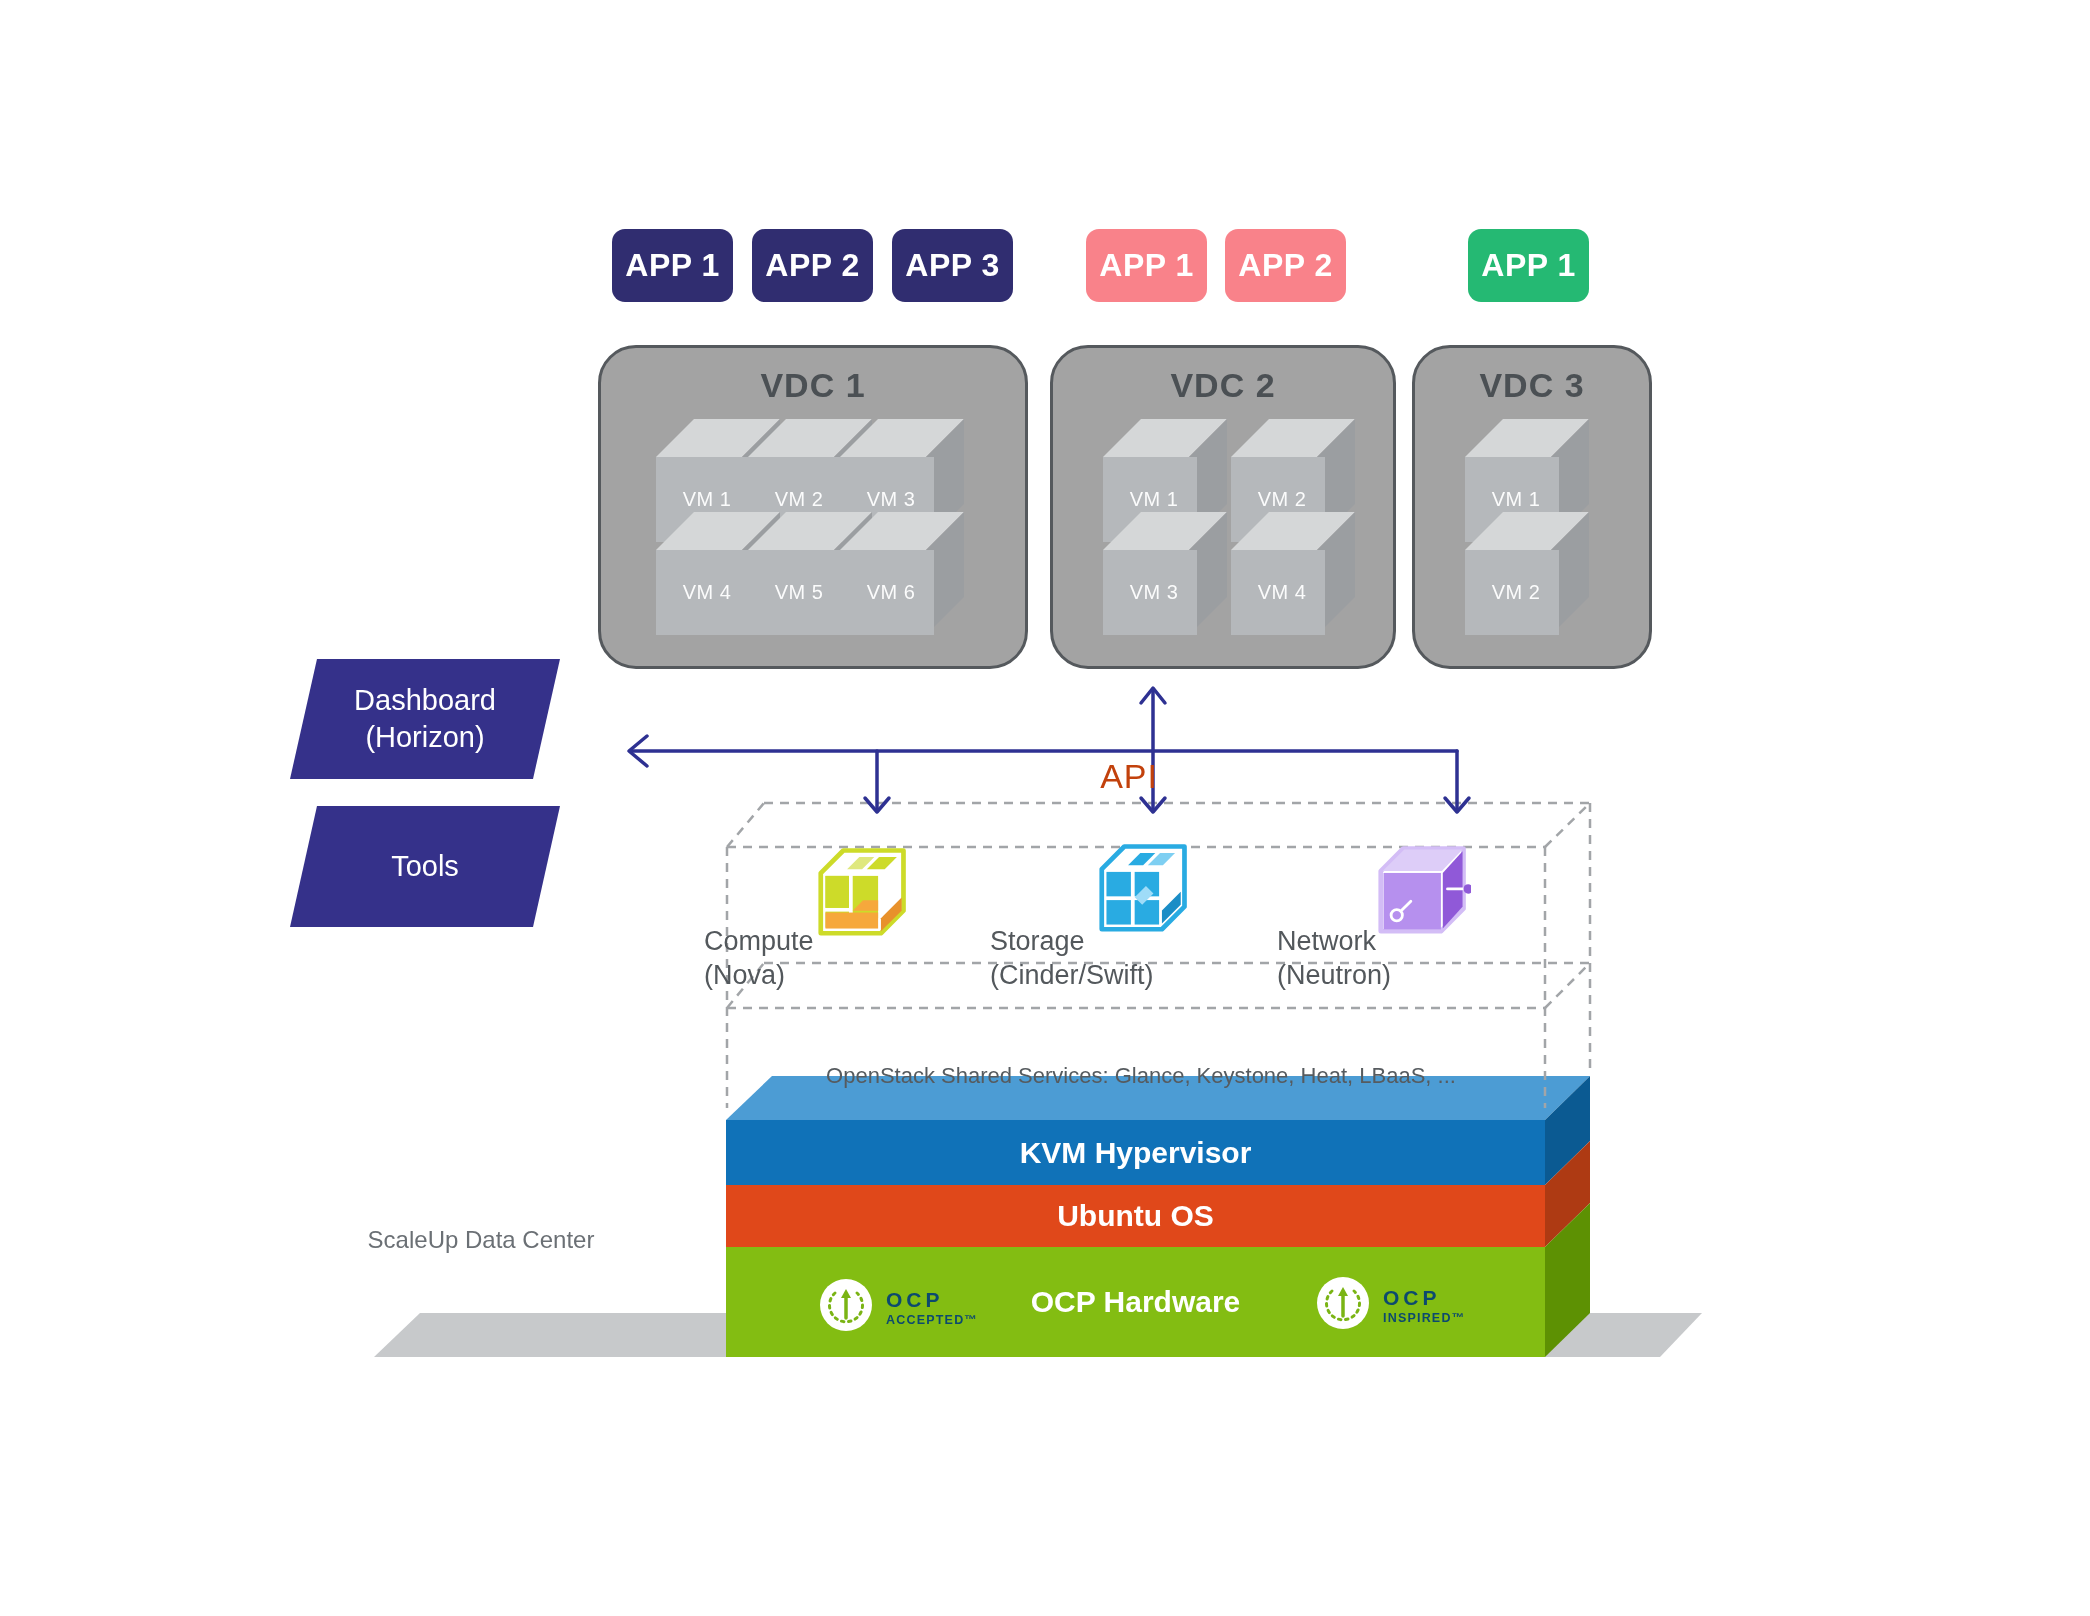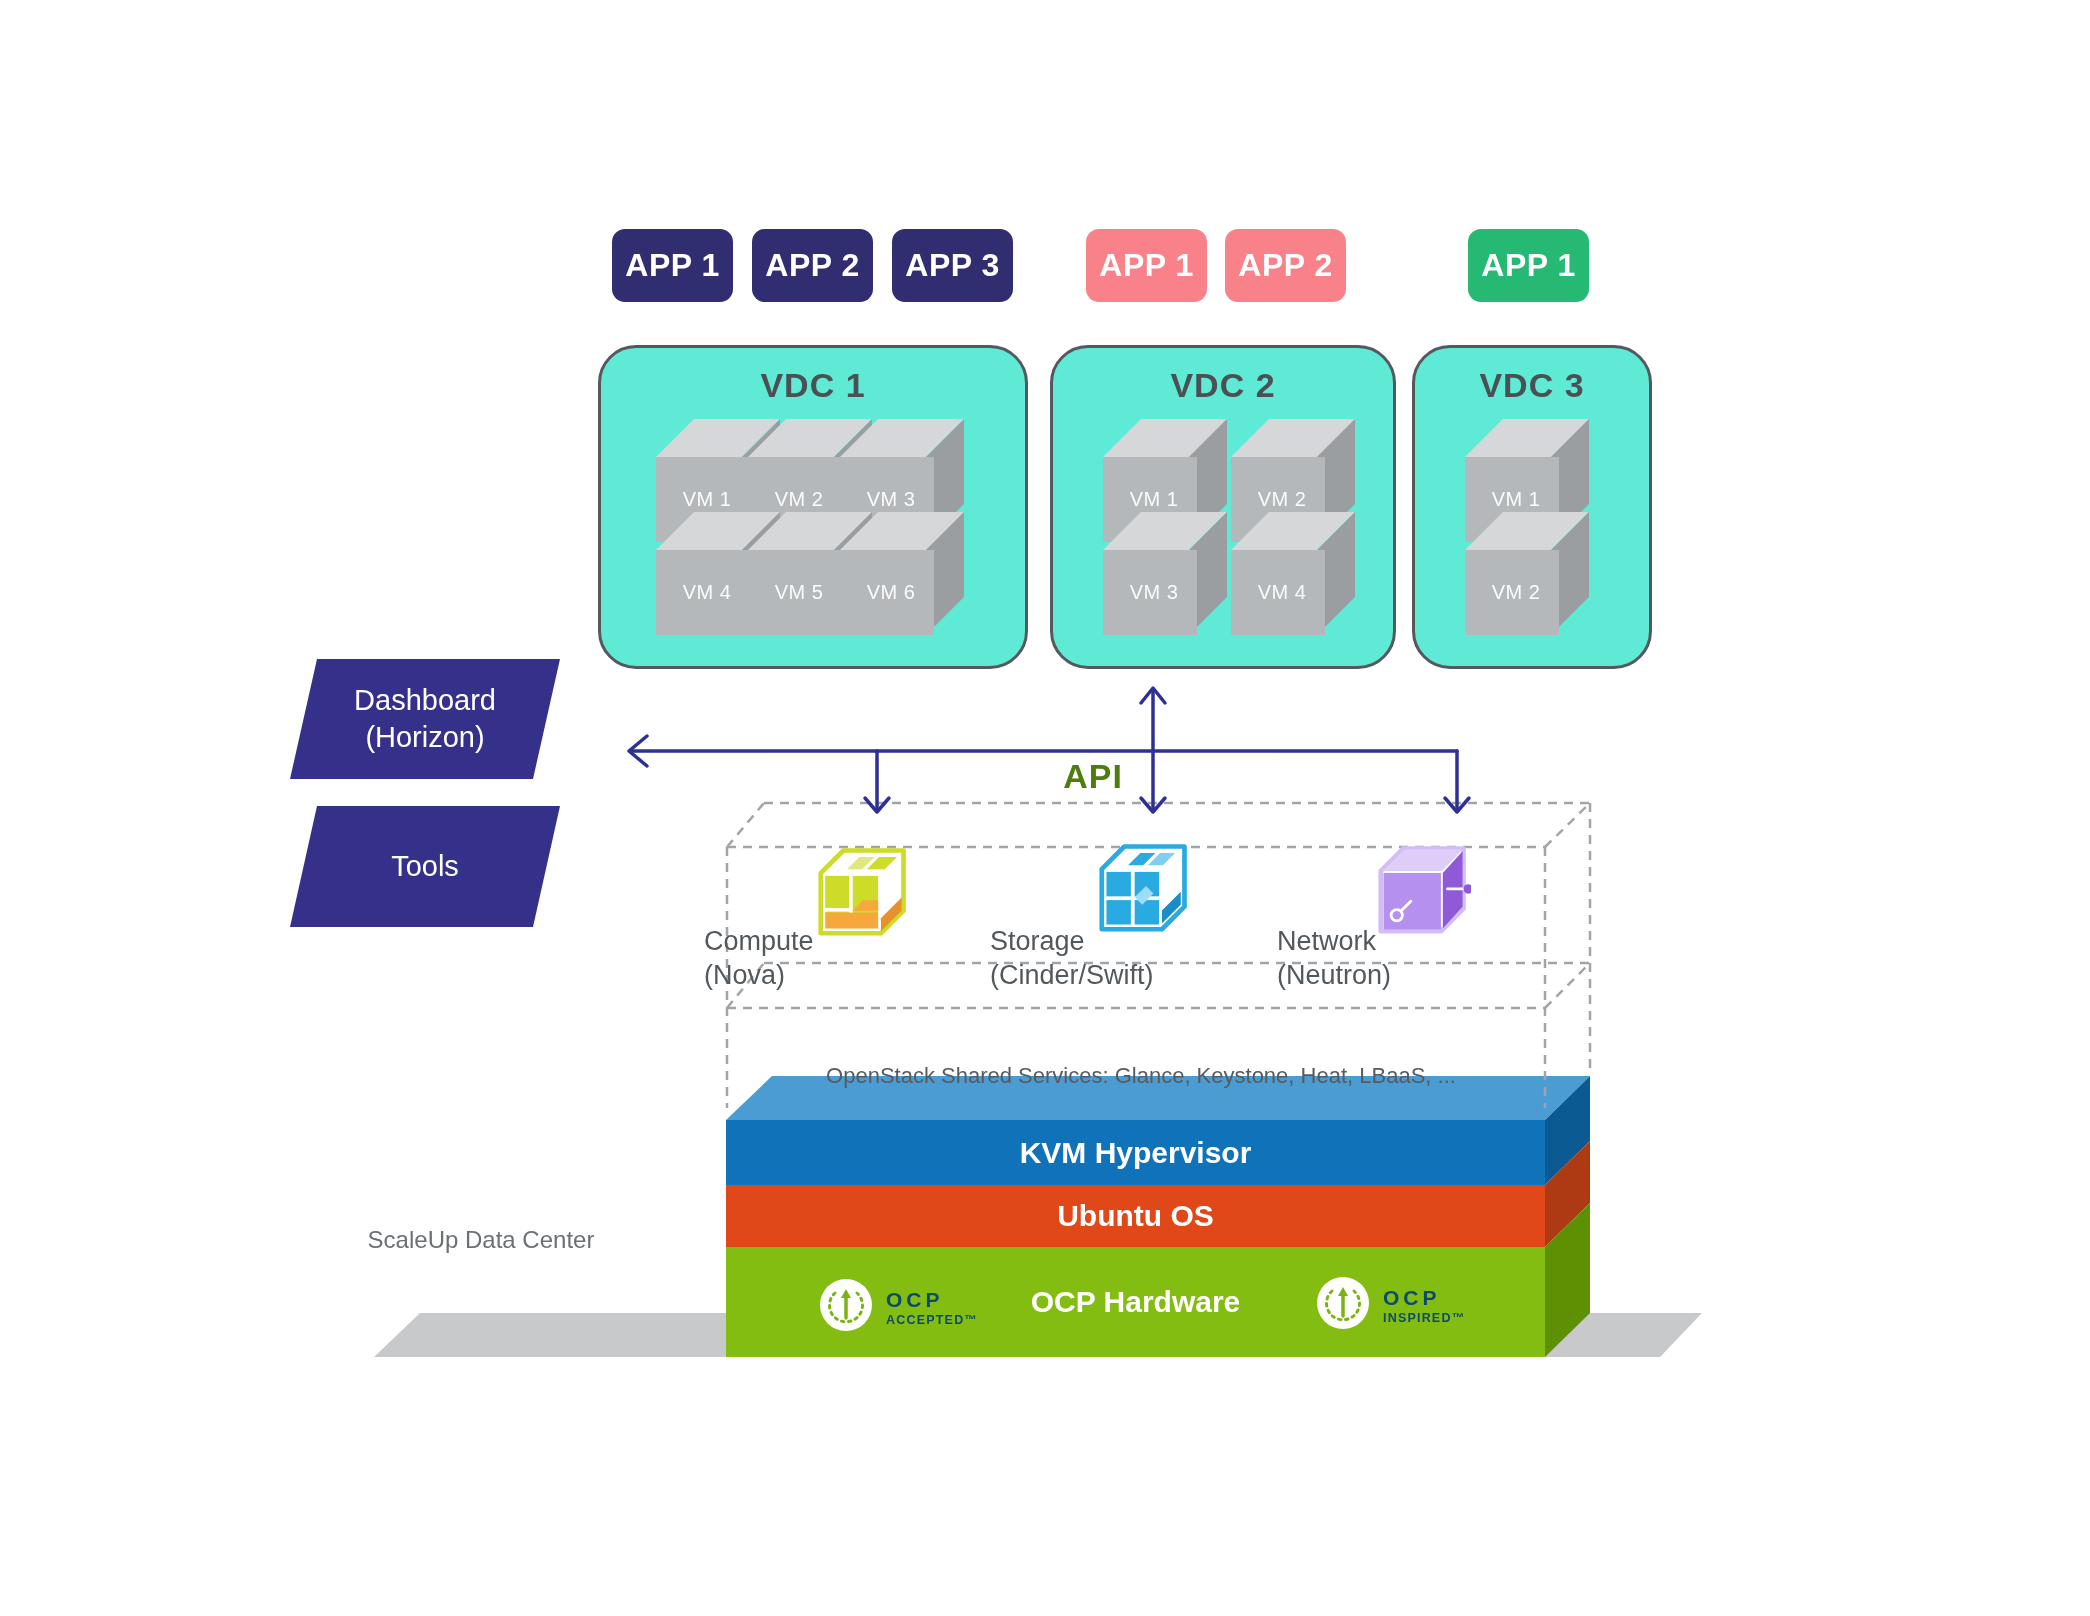--- a/index.html
+++ b/index.html
@@ -7,43 +7,43 @@
           font-family:"Liberation Sans",sans-serif;}
 
   
   .badge{position:absolute;width:121px;height:73px;border-radius:13px;color:#fff;
          font-size:32px;font-weight:bold;text-align:center;line-height:73px;letter-spacing:.5px;}
   .badge.navy{background:#302d70;}
   .badge.pink{background:#f9828a;}
   .badge.green{background:#25b973;}
 
   
-  .vdc{position:absolute;top:345px;height:318px;border:3px solid #55595d;border-radius:38px;background:#5eead4;}
+  .vdc{position:absolute;top:345px;height:318px;border:3px solid #55595d;border-radius:38px;background:#a3a3a3;}
   .vdc-title{position:absolute;top:18px;left:0;right:0;text-align:center;
              font-size:34px;font-weight:bold;color:#4b5054;letter-spacing:1px;}
 
   
   .cube{position:absolute;width:86px;height:85px;}
   .cube .ct{position:absolute;left:0;top:-38px;width:86px;height:38px;background:#d5d7d8;
             transform:skewX(-45deg);transform-origin:0 100%;}
   .cube .cs{position:absolute;left:86px;top:0;width:38px;height:85px;background:#9b9ea1;
             transform:skewY(-45deg);transform-origin:0 0;}
   .cube .cf{position:absolute;left:0;top:0;width:86px;height:85px;background:#b5b8bb;
             display:flex;align-items:center;justify-content:center;
             color:rgba(255,255,255,.95);font-size:20px;letter-spacing:.5px;padding-left:8px;}
 
   
   .slant{position:absolute;left:290px;width:270px;background:#35318a;color:#fff;
          display:flex;flex-direction:column;align-items:center;justify-content:center;
          font-size:29px;line-height:37px;
          clip-path:polygon(27px 0,270px 0,243px 100%,0 100%);}
 
   
-  .api-label{position:absolute;left:1028px;top:757px;width:130px;text-align:center;
-             font-size:34px;font-weight:bold;color:#4d7c0f;letter-spacing:1px;}
+  .api-label{position:absolute;left:1028px;top:757px;width:130px;text-align:right;
+             font-size:34px;font-weight:normal;color:#c2410c;letter-spacing:1px;}
   .svc-label{position:absolute;width:320px;text-align:left;font-size:27px;line-height:34px;color:#53585c;}
   .note{position:absolute;left:791px;top:1031px;width:700px;text-align:center;font-size:22px;color:#565b5f;margin-top:32px;}
   .layer-text{position:absolute;left:726px;width:819px;text-align:center;color:#fff;font-weight:bold;font-size:30px;}
   .footer-label{position:absolute;left:291px;top:1226px;width:380px;text-align:center;font-size:24px;color:#6b7075;}
 
   .ocp-text{position:absolute;color:#0c4a6e;line-height:1;}
   .ocp-text .l1{font-size:21px;font-weight:bold;letter-spacing:4px;}
   .ocp-text .l2{font-size:12.5px;font-weight:bold;letter-spacing:1.2px;margin-top:4px;}
 
   svg{display:block;}

